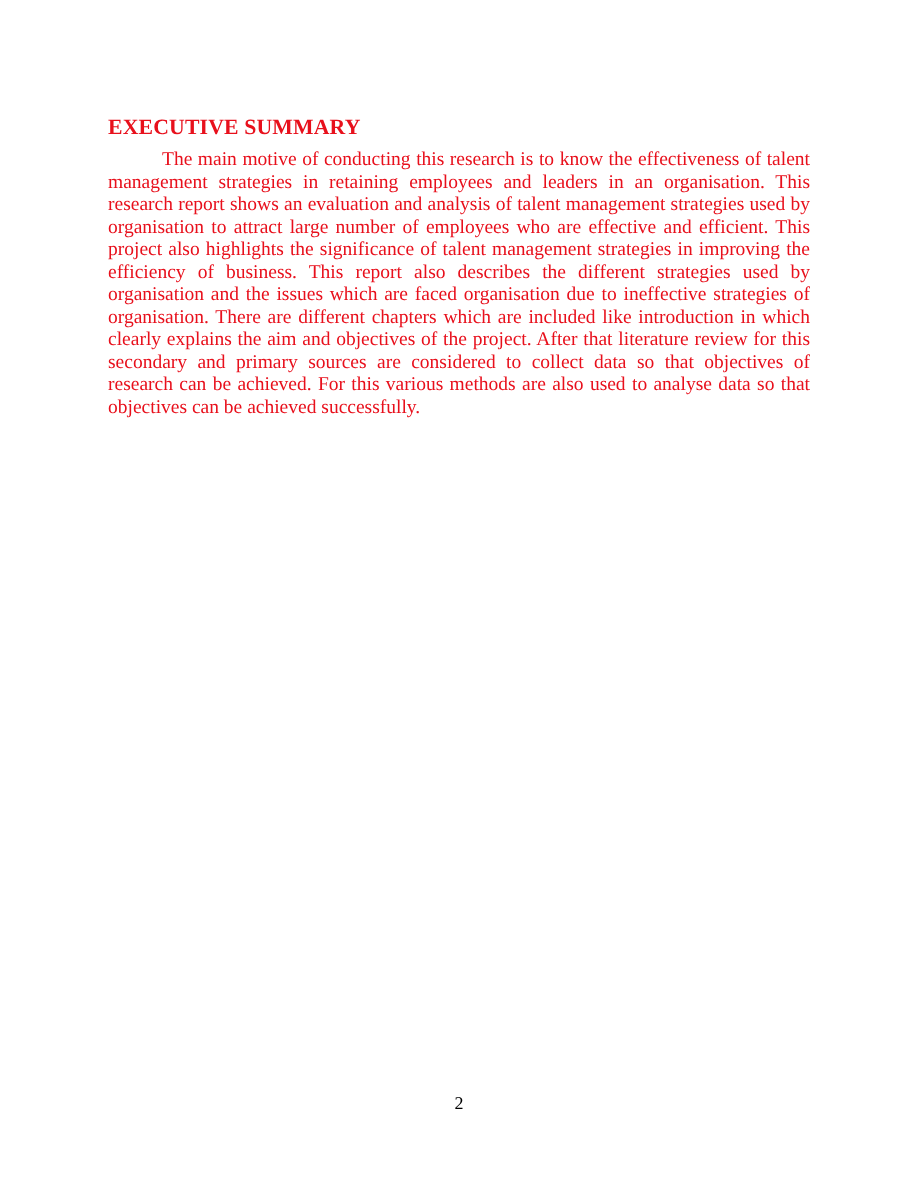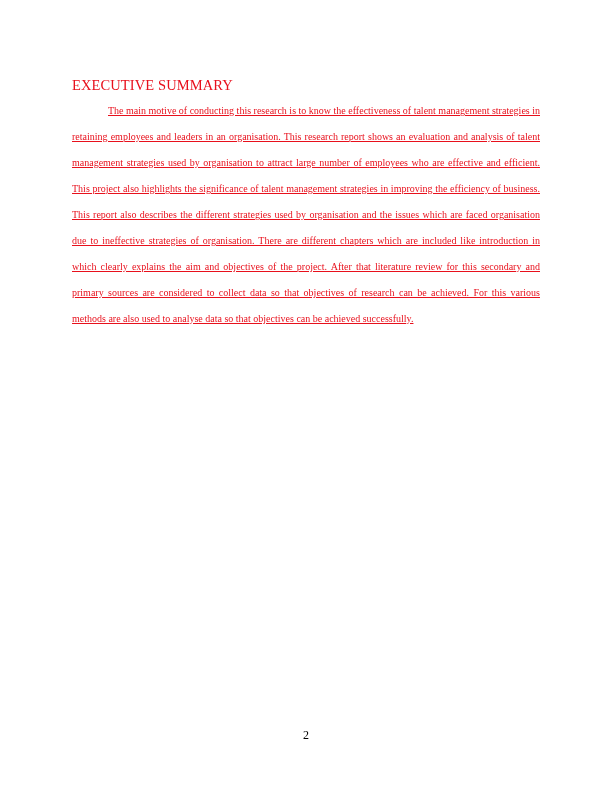--- a/index.html
+++ b/index.html
@@ -1,18 +1,18 @@
 <!DOCTYPE html>
 <html><head>
 <meta charset="utf-8">
 <style>
   html, body { margin:0; padding:0; background:#ffffff; }
   body { width:612px; height:792px; position:relative; overflow:hidden; font-family:"Liberation Serif", serif; }
-  .heading { position:absolute; left:72px; top:77px; font-size:14.5px; font-weight:normal; color:#e8101c; letter-spacing:0.1px; }
-  .para { position:absolute; left:72px; top:98px; width:468px; font-size:10px; line-height:26px; color:#e8101c; text-align:justify; text-indent:36px; margin:0;text-decoration:underline; }
+  .heading { position:absolute; left:72px; top:77px; font-size:14.5px; font-weight:bold; color:#e8101c; letter-spacing:0.1px; }
+  .para { position:absolute; left:72px; top:98px; width:468px; font-size:13px; line-height:15px; color:#e8101c; text-align:justify; text-indent:36px; margin:0; }
   .pagenum { position:absolute; left:0; width:612px; top:728px; text-align:center; font-size:12px; color:#000; }
 </style>
 </head>
 <body>
 
 <div>
   <div class="heading">EXECUTIVE SUMMARY</div>
   <p class="para">The main motive of conducting this research is to know the effectiveness of talent management strategies in retaining employees and leaders in an organisation. This research report shows an evaluation and analysis of talent management strategies used by organisation to attract large number of employees who are effective and efficient. This project also highlights the significance of talent management strategies in improving the efficiency of business. This report also describes the different strategies used by organisation and the issues which are faced organisation due to ineffective strategies of organisation. There are different chapters which are included like introduction in which clearly explains the aim and objectives of the project. After that literature review for this secondary and primary sources are considered to collect data so that objectives of research can be achieved. For this various methods are also used to analyse data so that objectives can be achieved successfully.</p>
   <div class="pagenum">2</div>
 </div>

